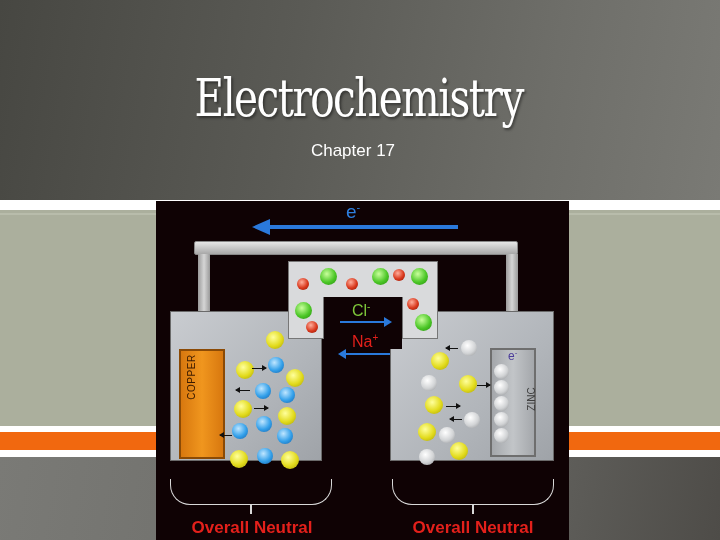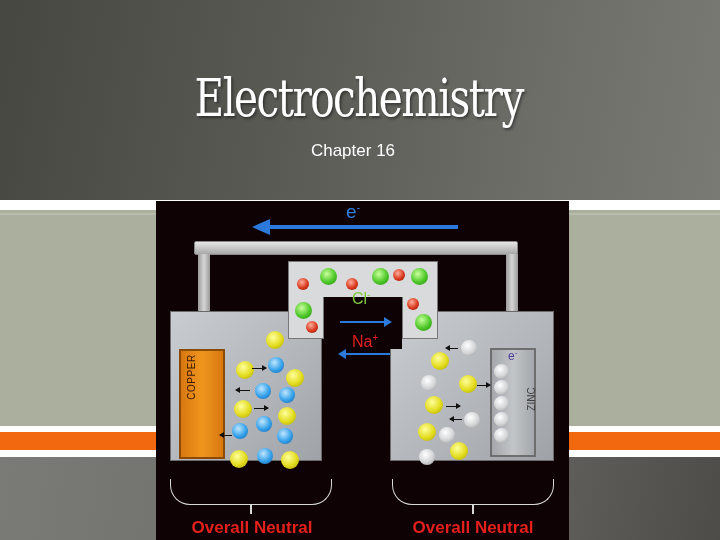--- a/index.html
+++ b/index.html
@@ -77,41 +77,41 @@
     .ion-zn { width: 16px; height: 16px; background: radial-gradient(circle at 40% 35%, #ffffff, #d2d4d6 55%, #8f9194); }
     .ion-cl { width: 17px; height: 17px; background: radial-gradient(circle at 40% 35%, #c9ff9c, #4cc727 55%, #238a0c); }
     .ion-na { width: 12px; height: 12px; background: radial-gradient(circle at 40% 35%, #ffae9c, #d9381c 55%, #8a1406); }
     .zn-atom { width: 15px; height: 15px; background: radial-gradient(circle at 40% 35%, #ffffff, #d0d2d4 55%, #8a8c8f); border-radius: 50%; }
 
     .small-arrow { height: 1px; background: #111; }
     .small-arrow::after { content: ""; position: absolute; top: -3px; border-top: 3px solid transparent; border-bottom: 3px solid transparent; }
     .arr-right::after { right: -1px; border-left: 5px solid #111; }
     .arr-left::after { left: -1px; border-right: 5px solid #111; }
 
-    .cl-label { left: 196px; top: 88px; color: #7ec83a; font-size: 16px; }
+    .cl-label { left: 196px; top: 100px; color: #7ec83a; font-size: 16px; }
     .cl-label sup { font-size: 10px; }
     .cl-arrow { left: 184px; top: 120px; width: 50px; height: 2px; background: #2a79db; }
     .cl-arrow::after { content:""; position:absolute; right:-2px; top:-4px; border-top:5px solid transparent; border-bottom:5px solid transparent; border-left:8px solid #2a79db; }
     .na-label { left: 196px; top: 131px; color: #e3201b; font-size: 16px; }
     .na-label sup { font-size: 10px; }
     .na-arrow { left: 184px; top: 152px; width: 50px; height: 2px; background: #2a79db; }
     .na-arrow::after { content:""; position:absolute; left:-2px; top:-4px; border-top:5px solid transparent; border-bottom:5px solid transparent; border-right:8px solid #2a79db; }
 
     .brace { border: 1.5px solid #d8d8d8; border-top: none; height: 26px; }
     .brace-l { left: 14px; top: 278px; width: 162px; border-radius: 0 0 20px 20px; }
     .brace-r { left: 236px; top: 278px; width: 162px; border-radius: 0 0 20px 20px; }
     .brace-tip { width: 1.5px; height: 10px; background: #d8d8d8; }
     .neutral-label { color: #e3201b; font-size: 17px; font-weight: bold; width: 160px; text-align: center; }
   </style>
 </head>
 <body>
 
 <div class="title-area"></div>
 <div class="slide-title">Electrochemistry</div>
-<div class="slide-subtitle">Chapter 16</div>
+<div class="slide-subtitle">Chapter 17</div>
 
 <div class="band-white-top"></div>
 <div class="band-sage"></div>
 <div class="band-sage-line"></div>
 <div class="band-white-mid"></div>
 <div class="band-orange"></div>
 <div class="band-white-low"></div>
 <div class="band-gray"></div>
 
 <div class="diagram">

